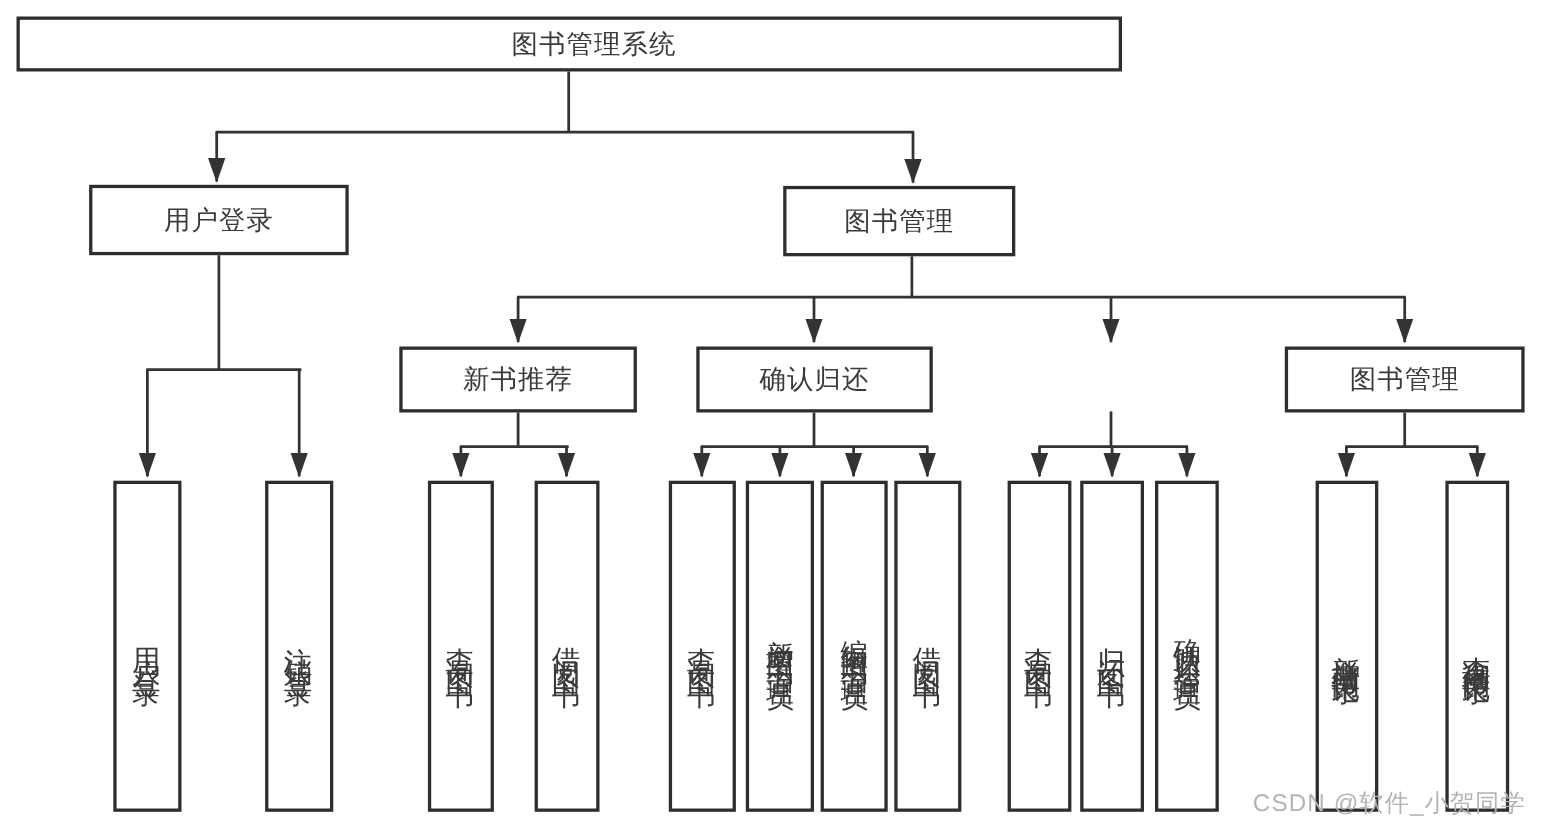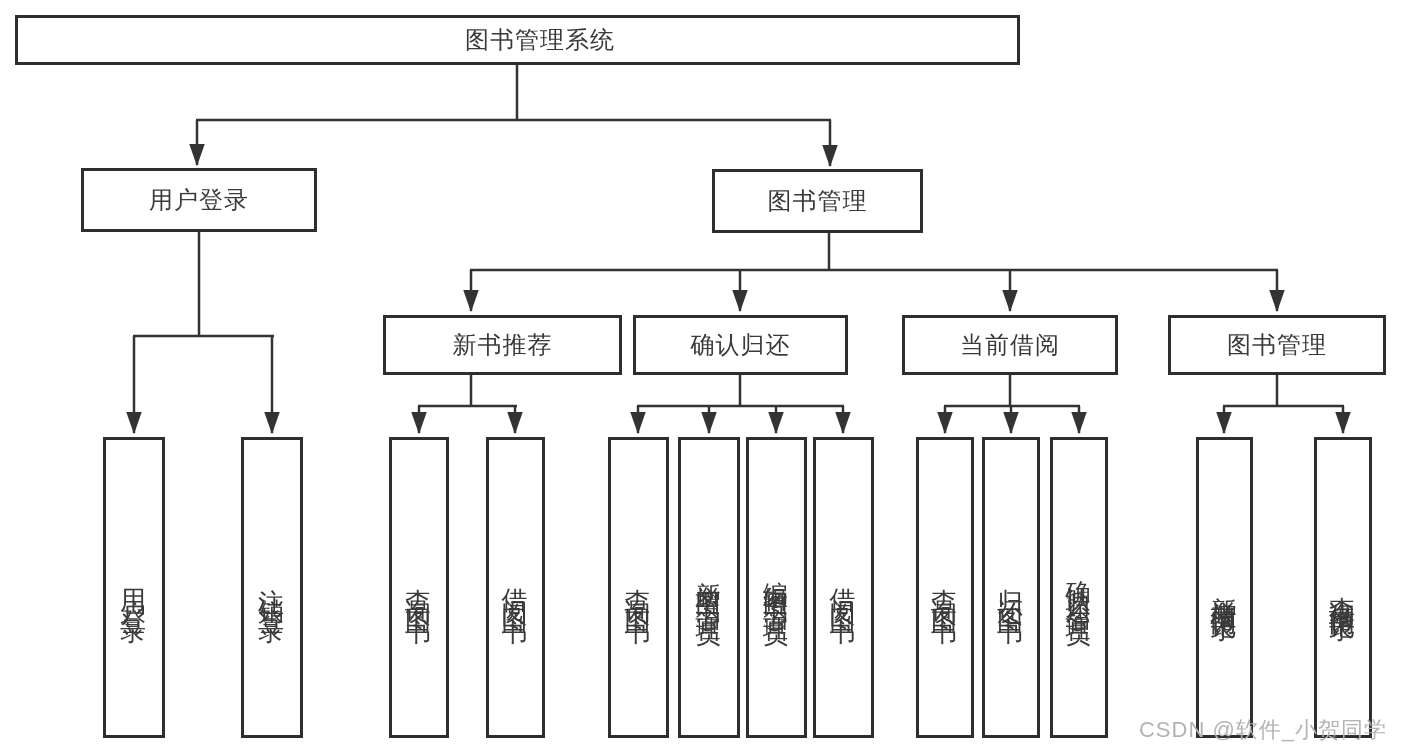--- a/index.html
+++ b/index.html
@@ -114,23 +114,22 @@
       <line x1="1224" y1="406" x2="1224" y2="433" marker-end="url(#arrow)"></line>
       <line x1="1343" y1="406" x2="1343" y2="433" marker-end="url(#arrow)"></line>
     </g>
   </svg>
 
   <div class="hbox" style="left:15px; top:15px; width:1005px; height:50px;padding-left:45px;">图书管理系统</div>
 
   <div class="hbox" style="left:81px; top:168px; width:236px; height:64px;">用户登录</div>
   <div class="hbox" style="left:712px; top:169px; width:211px; height:64px;">图书管理</div>
 
-  <div class="hbox" style="left:363px; top:315px; width:239px; height:60px;margin-left:20px;">新书推荐</div>
+  <div class="hbox" style="left:363px; top:315px; width:216px; height:60px;">新书推荐</div>
   <div class="hbox" style="left:633px; top:315px; width:215px; height:60px;">确认归还</div>
-  <div class="hbox" style="left:902px; top:315px; width:216px; height:60px;">当前借阅</div>
   <div class="hbox" style="left:1168px; top:315px; width:218px; height:60px;">图书管理</div>
 
   <div class="vbox" style="left:103px; width:62px;">用户登录</div>
   <div class="vbox" style="left:241px; width:62px;">注销登录</div>
 
   <div class="vbox" style="left:389px; width:60px;">查询图书</div>
   <div class="vbox" style="left:486px; width:59px;">借阅图书</div>
 
   <div class="vbox" style="left:608px; width:61px;">查询图书</div>
   <div class="vbox cells9" style="left:678px; width:62px;">新增图书（管理员）</div>

